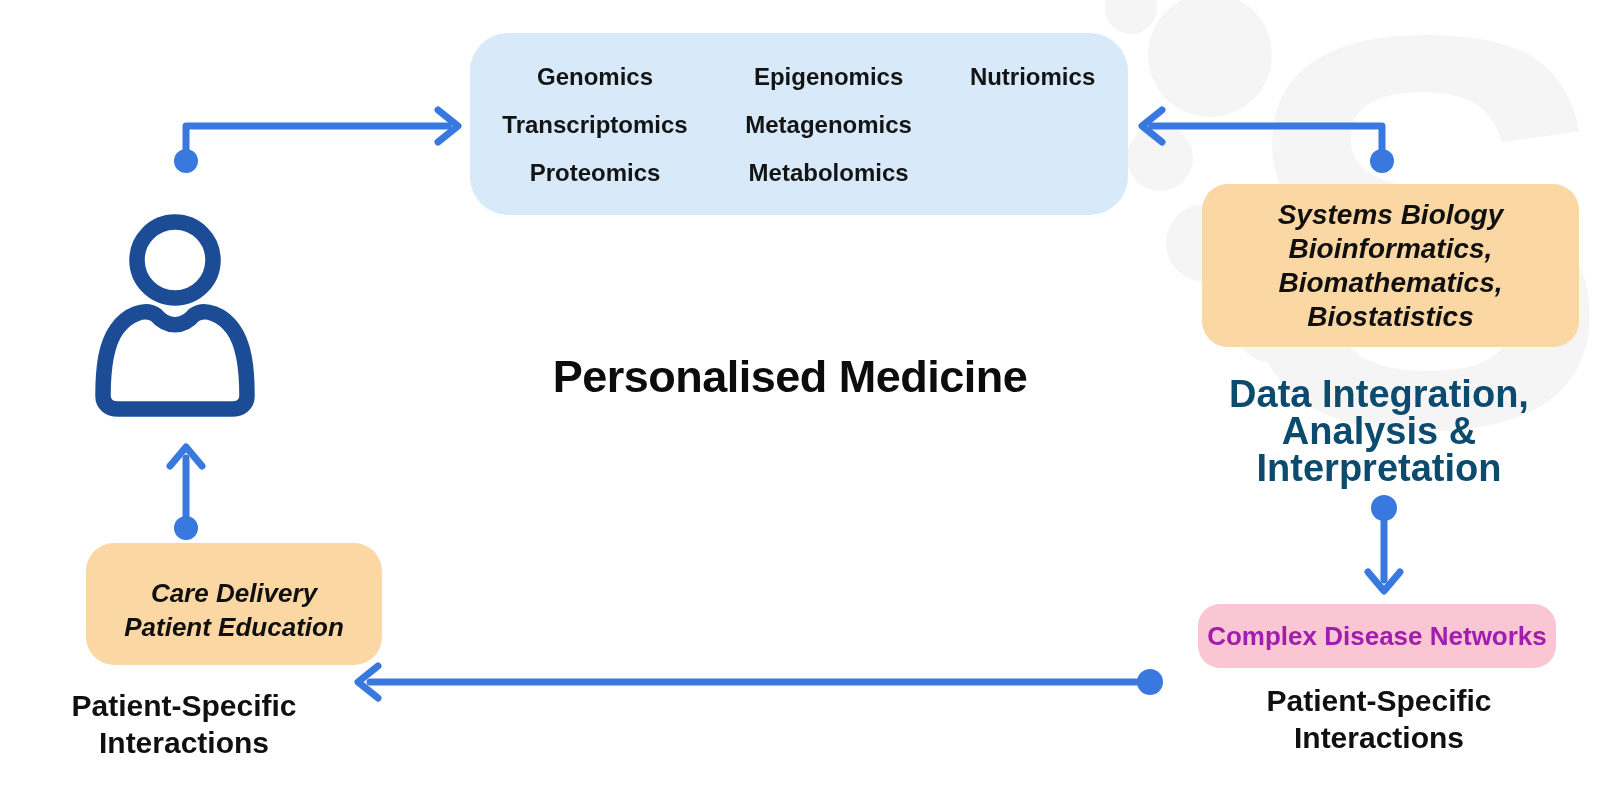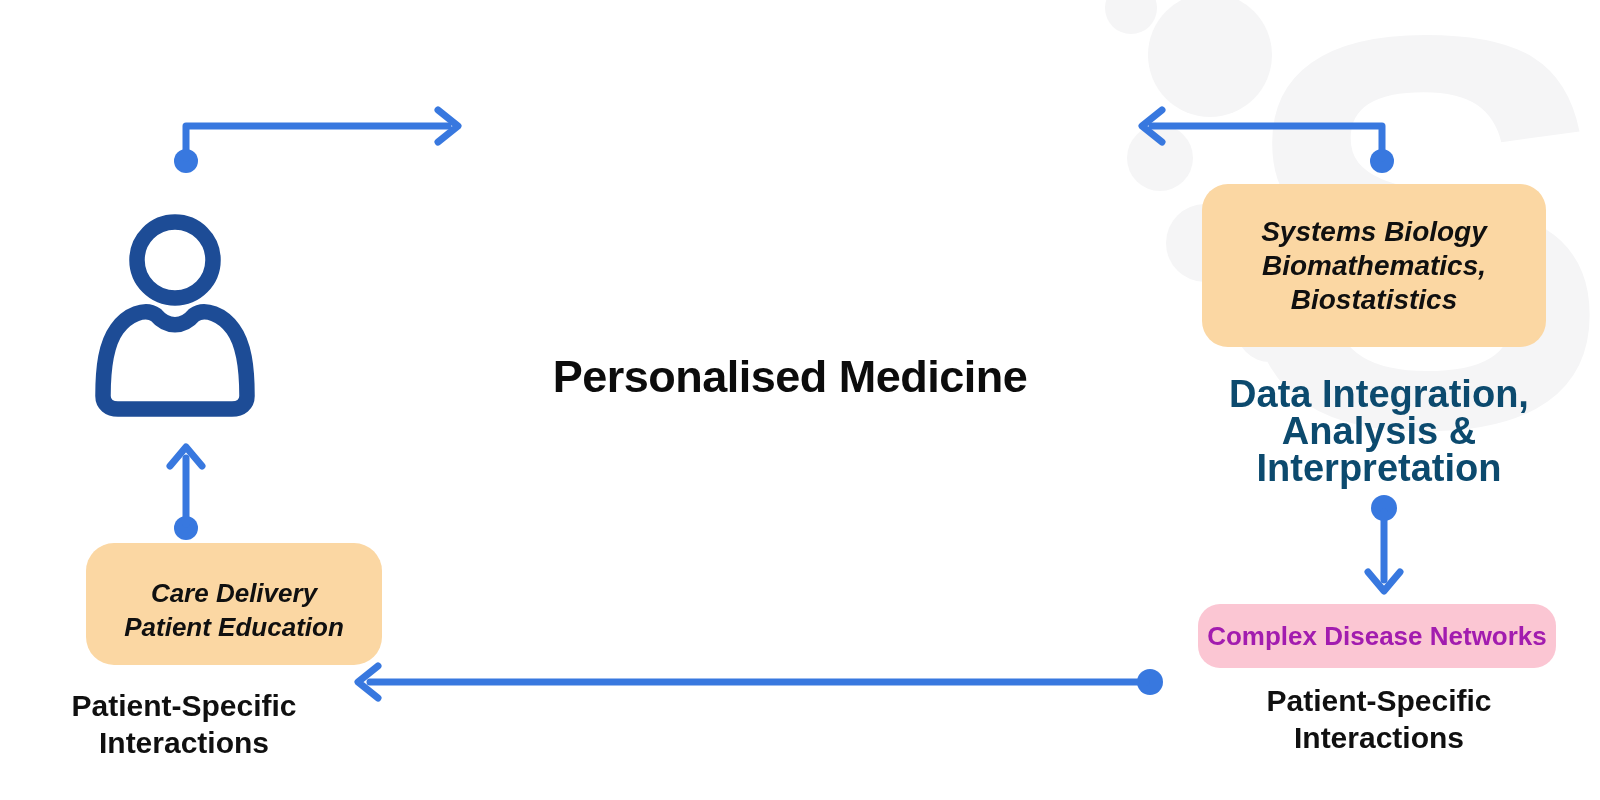--- a/index.html
+++ b/index.html
@@ -39,21 +39,21 @@
 
   
   .person-svg{position:absolute;left:90px;top:212px;}
   .person-stroke{fill:none;stroke:var(--navy);stroke-width:15.5;}
 
   
   .main-title{position:absolute;left:470px;top:352px;width:640px;margin:0;text-align:center;
               font-size:45px;line-height:50px;font-weight:800;color:#0c0c0c;letter-spacing:-0.5px;}
 
   
-  .systems-box{position:absolute;left:1202px;top:184px;width:344px;height:163px;background:var(--panel-orange);
+  .systems-box{position:absolute;left:1202px;top:184px;width:377px;height:163px;background:var(--panel-orange);
                border-radius:26px;display:flex;flex-direction:column;justify-content:center;align-items:center;}
   .systems-line{font-size:28px;font-style:italic;font-weight:600;line-height:34px;color:#101010;white-space:nowrap;}
 
   .data-integration{position:absolute;left:1198px;top:376px;width:362px;text-align:center;}
   .di-line{font-size:38px;font-weight:700;line-height:37px;color:#0c4a6e;}
 
   .complex-box{position:absolute;left:1198px;top:604px;width:358px;height:64px;background:var(--panel-pink);
                border-radius:22px;display:flex;align-items:center;justify-content:center;}
   .complex-label{font-size:26px;font-weight:700;color:#a21caf;white-space:nowrap;}
 
@@ -103,30 +103,46 @@
       <path class="a-line" d="M1146 682 H370"></path>
       <path class="a-line" d="M378 666 L358 682 L378 698"></path>
     </g>
     <g>
       <circle class="a-dot" cx="186" cy="528" r="12"></circle>
       <path class="a-line" d="M186 524 V458"></path>
       <path class="a-line" d="M170 466 L186 447 L202 466"></path>
     </g>
   </svg>
 
+  <div class="omics-box">
+    <div class="omics-row">
+      <span class="omics-item">Genomics</span>
+      <span class="omics-item">Epigenomics</span>
+      <span class="omics-item">Nutriomics</span>
+    </div>
+    <div class="omics-row">
+      <span class="omics-item">Transcriptomics</span>
+      <span class="omics-item">Metagenomics</span>
+    </div>
+    <div class="omics-row">
+      <span class="omics-item">Proteomics</span>
+      <span class="omics-item">Metabolomics</span>
+    </div>
+  </div>
 
   <svg class="person-svg" width="175" height="212" viewBox="0 0 175 212" aria-hidden="true">
     <circle class="person-stroke" cx="85" cy="48" r="38"></circle>
     <path class="person-stroke" d="M13 184 C13 155 16 132 27 117 C37 103 55 95 66 103 C77 116 93 116 104 103 C115 95 133 103 143 117 C154 132 157 155 157 184 C157 192 151 197 142 197 L28 197 C19 197 13 192 13 184 Z"></path>
   </svg>
 
   <h1 class="main-title">Personalised Medicine</h1>
 
   <div class="systems-box">
     <span class="systems-line">Systems Biology</span>
+    <span class="systems-line">Bioinformatics,</span>
     <span class="systems-line">Biomathematics,</span>
     <span class="systems-line">Biostatistics</span>
   </div>
 
   <div class="data-integration">
     <div class="di-line">Data Integration,</div>
     <div class="di-line">Analysis &amp;</div>
     <div class="di-line">Interpretation</div>
   </div>
 

